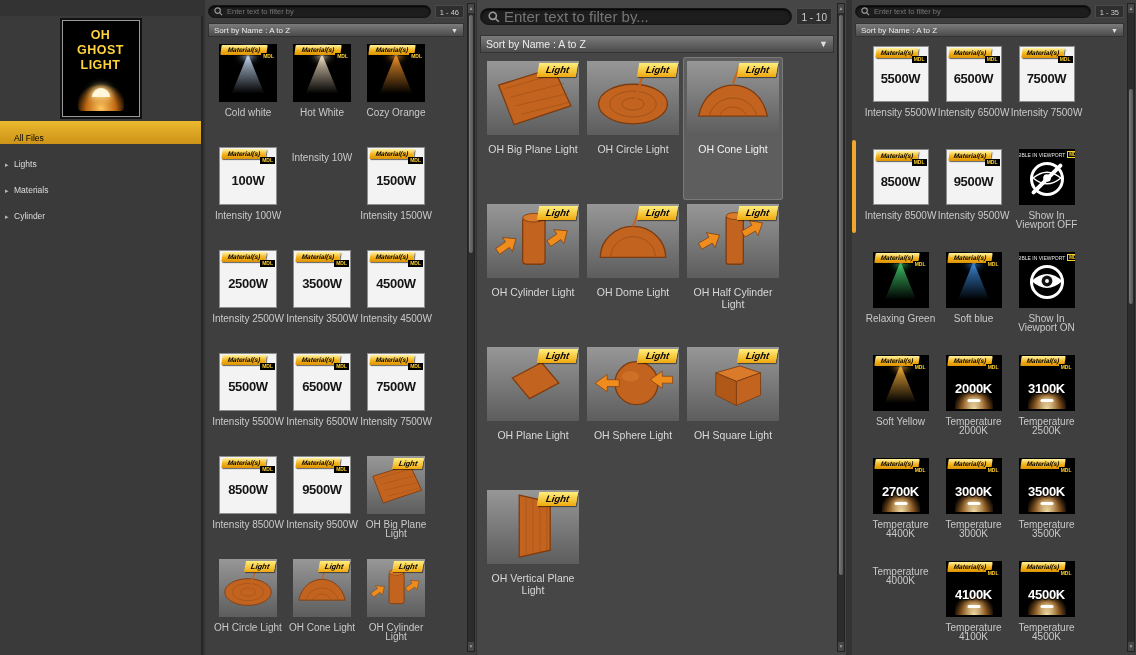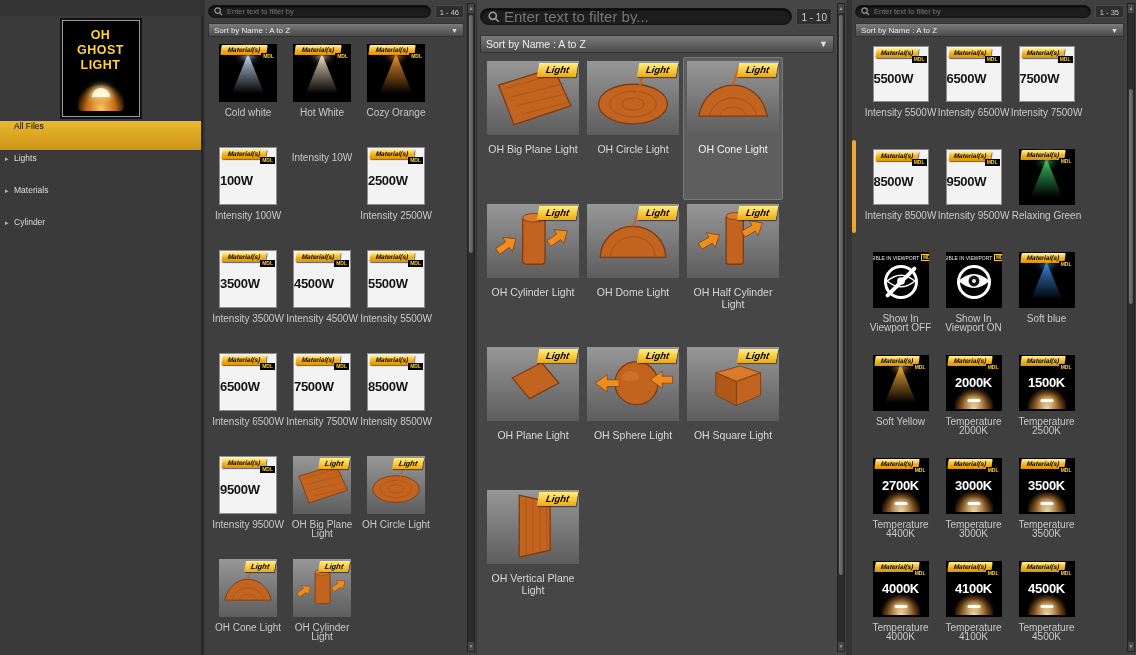--- a/index.html
+++ b/index.html
@@ -6,21 +6,21 @@
   html,body { width:1136px; height:655px; overflow:hidden; background:#333; font-family:"Liberation Sans", sans-serif; }
   #app { position:absolute; inset:0; width:1136px; height:655px; background:#333; }
 
   
   .sidebar { position:absolute; left:0; top:16px; width:203px; height:655px; background:#3a3a3a; border-right:2px solid #262626; }
   .product { width:78px; height:97px; margin:4px auto 0; background:#000; border:1px solid #999; box-shadow:0 0 0 2px #111; padding-top:7px; text-align:center; position:relative; }
   .ptitle { color:#ffd23e; font-weight:bold; font-size:12.5px; line-height:15px; letter-spacing:.5px; display:block; }
   .pglow { position:absolute; bottom:5px; left:50%; transform:translateX(-50%); width:46px; height:26px; border-radius:50% 50% 4px 4px; background:radial-gradient(ellipse at 50% 90%, #ffc75e 0%, #c06812 45%, rgba(0,0,0,0) 78%); }
   .pglow::before { content:""; position:absolute; left:50%; top:3px; transform:translateX(-50%); width:18px; height:9px; border-radius:9px 9px 0 0; background:#fff6dc; box-shadow:0 0 7px 2px #ffdf8e; }
   .tree { margin-top:4px; }
-  .tree-item { height:29px; line-height:11px; font-size:8.5px; color:#ddd; padding-left:5px; display:flex; align-items:flex-start; gap:3px; margin-bottom:3px; cursor:default; }
+  .tree-item { height:23px; line-height:11px; font-size:8.5px; color:#ddd; padding-left:5px; display:flex; align-items:flex-end; gap:3px; margin-bottom:3px; cursor:default; }
   .tree-item .arrow { color:#b5b5b5; font-size:7px; width:6px; }
   .tree-item.selected { background:linear-gradient(#eab92e,#cd9317); color:#000; }
 
   
   .panel { position:absolute; top:0; height:655px; background:#3f3f3f; }
   #panel1 { left:205px; width:271px; }
   #panel2 { left:477px; width:369px; background:#464646; }
   #panel3 { left:852px; width:284px; }
 
   .fbar { position:absolute; left:3px; right:12px; top:4px; height:15px; display:flex; align-items:center; gap:4px; }
@@ -51,28 +51,28 @@
   #panel3 .thumb { width:56px; height:56px; }
   .label { margin-top:6px; font-size:10px; line-height:9px; color:#c9c9c9; text-align:center; max-width:72px; }
   .p2 .label { font-size:10.5px; line-height:12px; margin-top:8px; color:#d8d8d8; max-width:96px; }
   .cell.selected .label { color:#f2f2f2; }
 
   
   .t-beam { background:#000; }
   .t-beam .beam { position:absolute; left:18%; right:18%; top:17%; bottom:5%; background:linear-gradient(to bottom, var(--c) 0%, rgba(0,0,0,0) 88%); clip-path:polygon(50% 0, 100% 100%, 0 100%); opacity:.9; }
   .t-beam .apex { position:absolute; top:11%; left:50%; transform:translate(-50%,0); width:6px; height:6px; border-radius:50%; background:#fff; box-shadow:0 0 8px 3px var(--c); }
 
-  .t-watt { background:#f3f3f3; border:1px solid #8e8e8e; display:flex; align-items:center; }
+  .t-watt { background:#f3f3f3; border:1px solid #8e8e8e; display:flex; align-items:center; justify-content:center; }
   .watt-text { font-weight:bold; color:#151515; font-size:13px; margin-top:9px; letter-spacing:-.3px; }
 
   .t-shape { background:linear-gradient(#979797,#5d5d5d); }
   .t-shape svg { position:absolute; inset:0; width:100%; height:100%; }
 
   .t-temp { background:#000; display:flex; align-items:flex-start; justify-content:center; }
-  .temp-text { position:relative; z-index:2; color:#fff; font-weight:bold; font-size:13px; margin-top:20px; text-shadow:0 1px 1px #000,0 0 3px #000; letter-spacing:-.3px; }
+  .temp-text { position:relative; z-index:2; color:#fff; font-weight:bold; font-size:13px; margin-top:26px; text-shadow:0 1px 1px #000,0 0 3px #000; letter-spacing:-.3px; }
   .temp-glow { position:absolute; bottom:2px; left:50%; transform:translateX(-50%); width:38px; height:20px; background:radial-gradient(ellipse at 50% 100%, rgba(255,235,180,.95) 0%, rgba(255,160,60,.55) 45%, rgba(0,0,0,0) 78%); }
   .temp-lamp { position:absolute; bottom:9px; left:50%; transform:translateX(-50%); width:13px; height:3px; background:#fff; border-radius:2px; box-shadow:0 0 6px 1px #ffe9b0; z-index:2; }
 
   .t-viewport { background:#000; }
   .vp-caption { position:absolute; top:2px; left:1px; right:1px; display:flex; align-items:center; justify-content:center; gap:2px; color:#e8e8e8; font-size:5px; white-space:nowrap; z-index:3; }
   .mdl-chip { background:#000; color:#ffd02e; border:1px solid #ffd02e; font-size:4.5px; font-weight:bold; padding:0 1px; line-height:5px; }
   .vp-ring { position:absolute; top:13px; left:50%; transform:translateX(-50%); width:34px; height:34px; border:3px solid #fff; border-radius:50%; }
   .vp-slash { position:absolute; top:28px; left:50%; width:42px; height:4px; background:#fff; transform:translateX(-50%) rotate(-45deg); border-radius:2px; }
   .vp-eye { position:absolute; top:18px; left:50%; transform:translateX(-50%); width:34px; height:22px; }
   .t-viewport.on .vp-ring { border-color:#fff; }
@@ -171,20 +171,28 @@
         <div class="cell">
           <div class="thumb t-watt">
             <div class="watt-text">100W</div>
             <span class="band">Material(s)</span>
             <span class="mdl-tag">MDL</span>
           </div>
           <div class="label">Intensity 100W</div>
         </div>
         <div class="cell">
           <div class="label">Intensity 10W</div>
+        </div>
+        <div class="cell">
+          <div class="thumb t-watt">
+            <div class="watt-text">1500W</div>
+            <span class="band">Material(s)</span>
+            <span class="mdl-tag">MDL</span>
+          </div>
+          <div class="label">Intensity 1500W</div>
         </div>
         <div class="cell">
           <div class="thumb t-watt">
             <div class="watt-text">2500W</div>
             <span class="band">Material(s)</span>
             <span class="mdl-tag">MDL</span>
           </div>
           <div class="label">Intensity 2500W</div>
         </div>
         <div class="cell">
@@ -509,71 +517,71 @@
           </div>
           <div class="label">Intensity 8500W</div>
         </div>
         <div class="cell">
           <div class="thumb t-watt">
             <div class="watt-text">9500W</div>
             <span class="band">Material(s)</span>
             <span class="mdl-tag">MDL</span>
           </div>
           <div class="label">Intensity 9500W</div>
-        </div>
-        <div class="cell">
-          <div class="thumb t-beam">
-            <div class="beam" style="--c:#43d06e"></div>
-            <div class="apex" style="--c:#43d06e"></div>
-            <span class="band">Material(s)</span>
-            <span class="mdl-tag">MDL</span>
-          </div>
-          <div class="label">Relaxing Green</div>
         </div>
         <div class="cell">
           <div class="thumb t-viewport">
             <div class="vp-caption">
               <span>VISIBLE IN VIEWPORT</span>
               <span class="mdl-chip">MDL</span>
             </div>
             <div class="vp-ring"></div>
             <svg class="vp-eye" viewBox="0 0 44 26">
               <path d="M4,13 Q22,-2 40,13 Q22,28 4,13 Z" fill="none" stroke="#fff" stroke-width="2"></path>
               <circle cx="22" cy="13" r="5" fill="#fff"></circle>
             </svg>
             <div class="vp-slash"></div>
           </div>
           <div class="label">Show In Viewport OFF</div>
+        </div>
+        <div class="cell">
+          <div class="thumb t-beam">
+            <div class="beam" style="--c:#43d06e"></div>
+            <div class="apex" style="--c:#43d06e"></div>
+            <span class="band">Material(s)</span>
+            <span class="mdl-tag">MDL</span>
+          </div>
+          <div class="label">Relaxing Green</div>
+        </div>
+        <div class="cell">
+          <div class="thumb t-beam">
+            <div class="beam" style="--c:#3e8fe6"></div>
+            <div class="apex" style="--c:#3e8fe6"></div>
+            <span class="band">Material(s)</span>
+            <span class="mdl-tag">MDL</span>
+          </div>
+          <div class="label">Soft blue</div>
         </div>
         <div class="cell">
           <div class="thumb t-viewport on">
             <div class="vp-caption">
               <span>VISIBLE IN VIEWPORT</span>
               <span class="mdl-chip">MDL</span>
             </div>
             <div class="vp-ring"></div>
             <svg class="vp-eye" viewBox="0 0 44 26">
               <path d="M2,13 Q22,-5 42,13 Q22,31 2,13 Z" fill="#fff"></path>
               <circle cx="22" cy="13" r="7" fill="#111"></circle>
               <circle cx="22" cy="13" r="2.5" fill="#fff"></circle>
             </svg>
           </div>
           <div class="label">Show In Viewport ON</div>
         </div>
         <div class="cell">
           <div class="thumb t-beam">
-            <div class="beam" style="--c:#3e8fe6"></div>
-            <div class="apex" style="--c:#3e8fe6"></div>
-            <span class="band">Material(s)</span>
-            <span class="mdl-tag">MDL</span>
-          </div>
-          <div class="label">Soft blue</div>
-        </div>
-        <div class="cell">
-          <div class="thumb t-beam">
             <div class="beam" style="--c:#ffb63e"></div>
             <div class="apex" style="--c:#ffb63e"></div>
             <span class="band">Material(s)</span>
             <span class="mdl-tag">MDL</span>
           </div>
           <div class="label">Soft Yellow</div>
         </div>
         <div class="cell">
           <div class="thumb t-temp">
             <div class="temp-glow"></div>
@@ -581,21 +589,21 @@
             <div class="temp-text">2000K</div>
             <span class="band">Material(s)</span>
             <span class="mdl-tag">MDL</span>
           </div>
           <div class="label">Temperature 2000K</div>
         </div>
         <div class="cell">
           <div class="thumb t-temp">
             <div class="temp-glow"></div>
             <div class="temp-lamp"></div>
-            <div class="temp-text">1500K</div>
+            <div class="temp-text">3100K</div>
             <span class="band">Material(s)</span>
             <span class="mdl-tag">MDL</span>
           </div>
           <div class="label">Temperature 2500K</div>
         </div>
         <div class="cell">
           <div class="thumb t-temp">
             <div class="temp-glow"></div>
             <div class="temp-lamp"></div>
             <div class="temp-text">2700K</div>
@@ -618,27 +626,20 @@
           <div class="thumb t-temp">
             <div class="temp-glow"></div>
             <div class="temp-lamp"></div>
             <div class="temp-text">3500K</div>
             <span class="band">Material(s)</span>
             <span class="mdl-tag">MDL</span>
           </div>
           <div class="label">Temperature 3500K</div>
         </div>
         <div class="cell">
-          <div class="thumb t-temp">
-            <div class="temp-glow"></div>
-            <div class="temp-lamp"></div>
-            <div class="temp-text">4000K</div>
-            <span class="band">Material(s)</span>
-            <span class="mdl-tag">MDL</span>
-          </div>
           <div class="label">Temperature 4000K</div>
         </div>
         <div class="cell">
           <div class="thumb t-temp">
             <div class="temp-glow"></div>
             <div class="temp-lamp"></div>
             <div class="temp-text">4100K</div>
             <span class="band">Material(s)</span>
             <span class="mdl-tag">MDL</span>
           </div>

